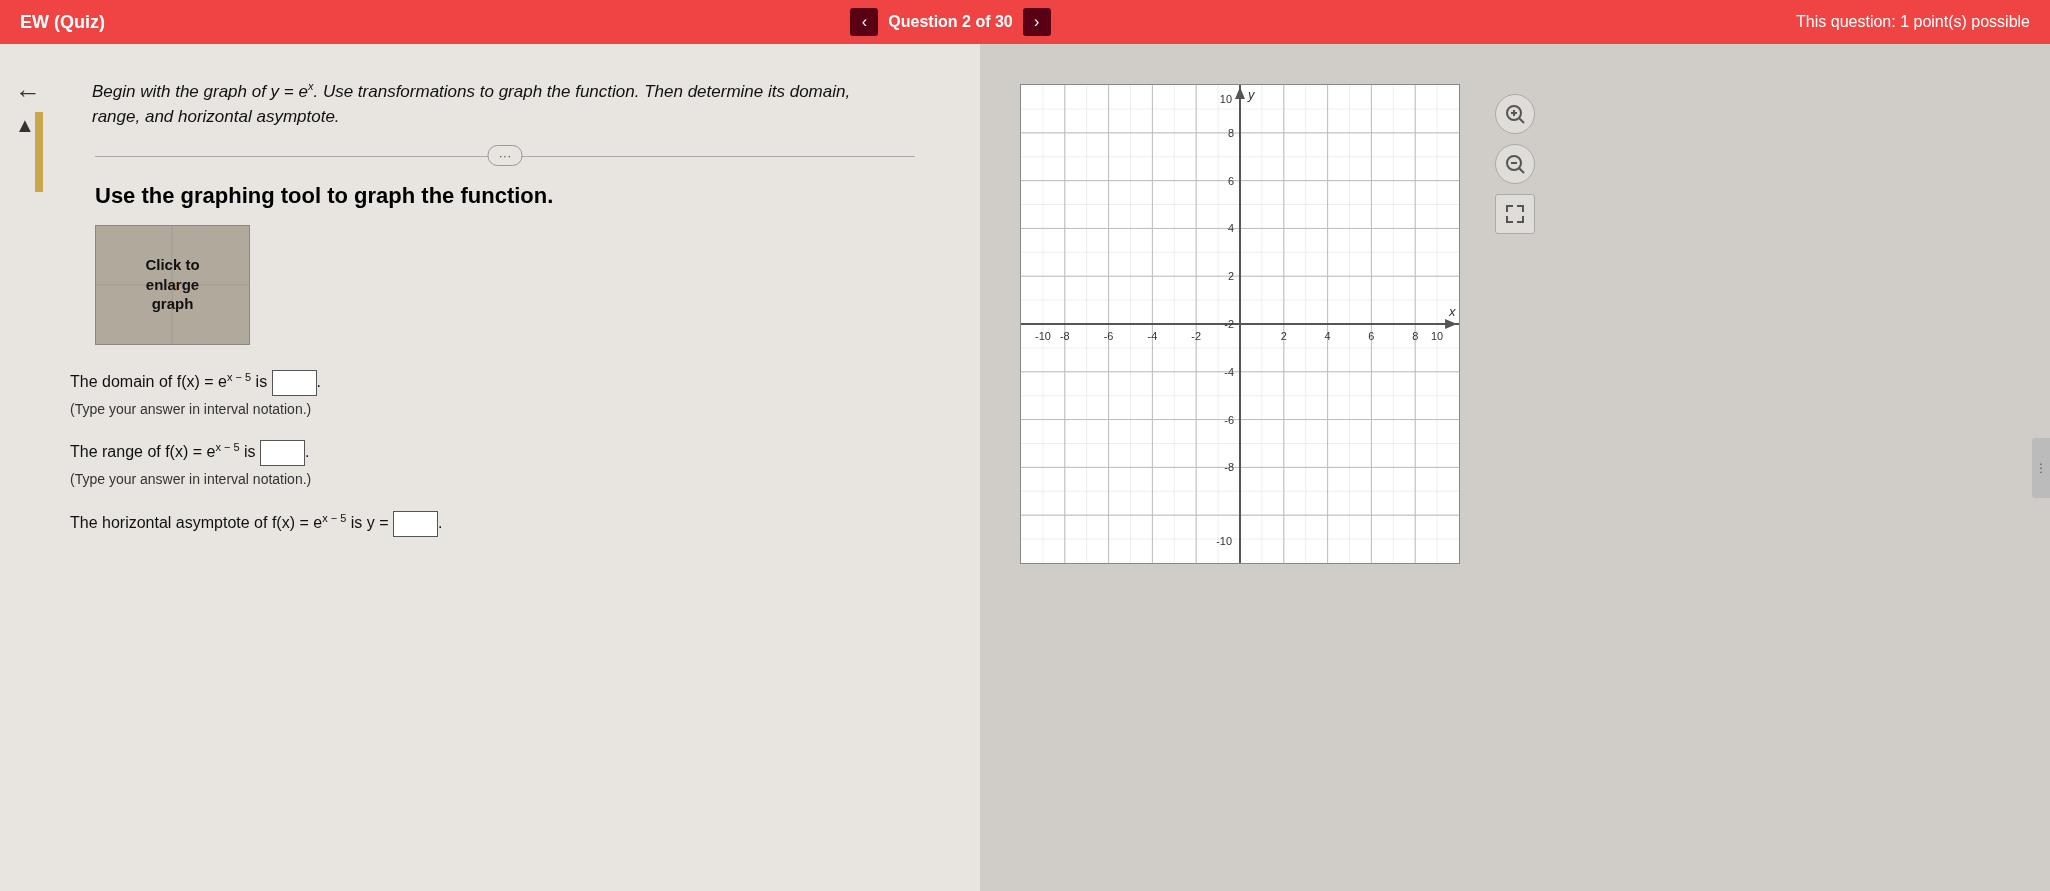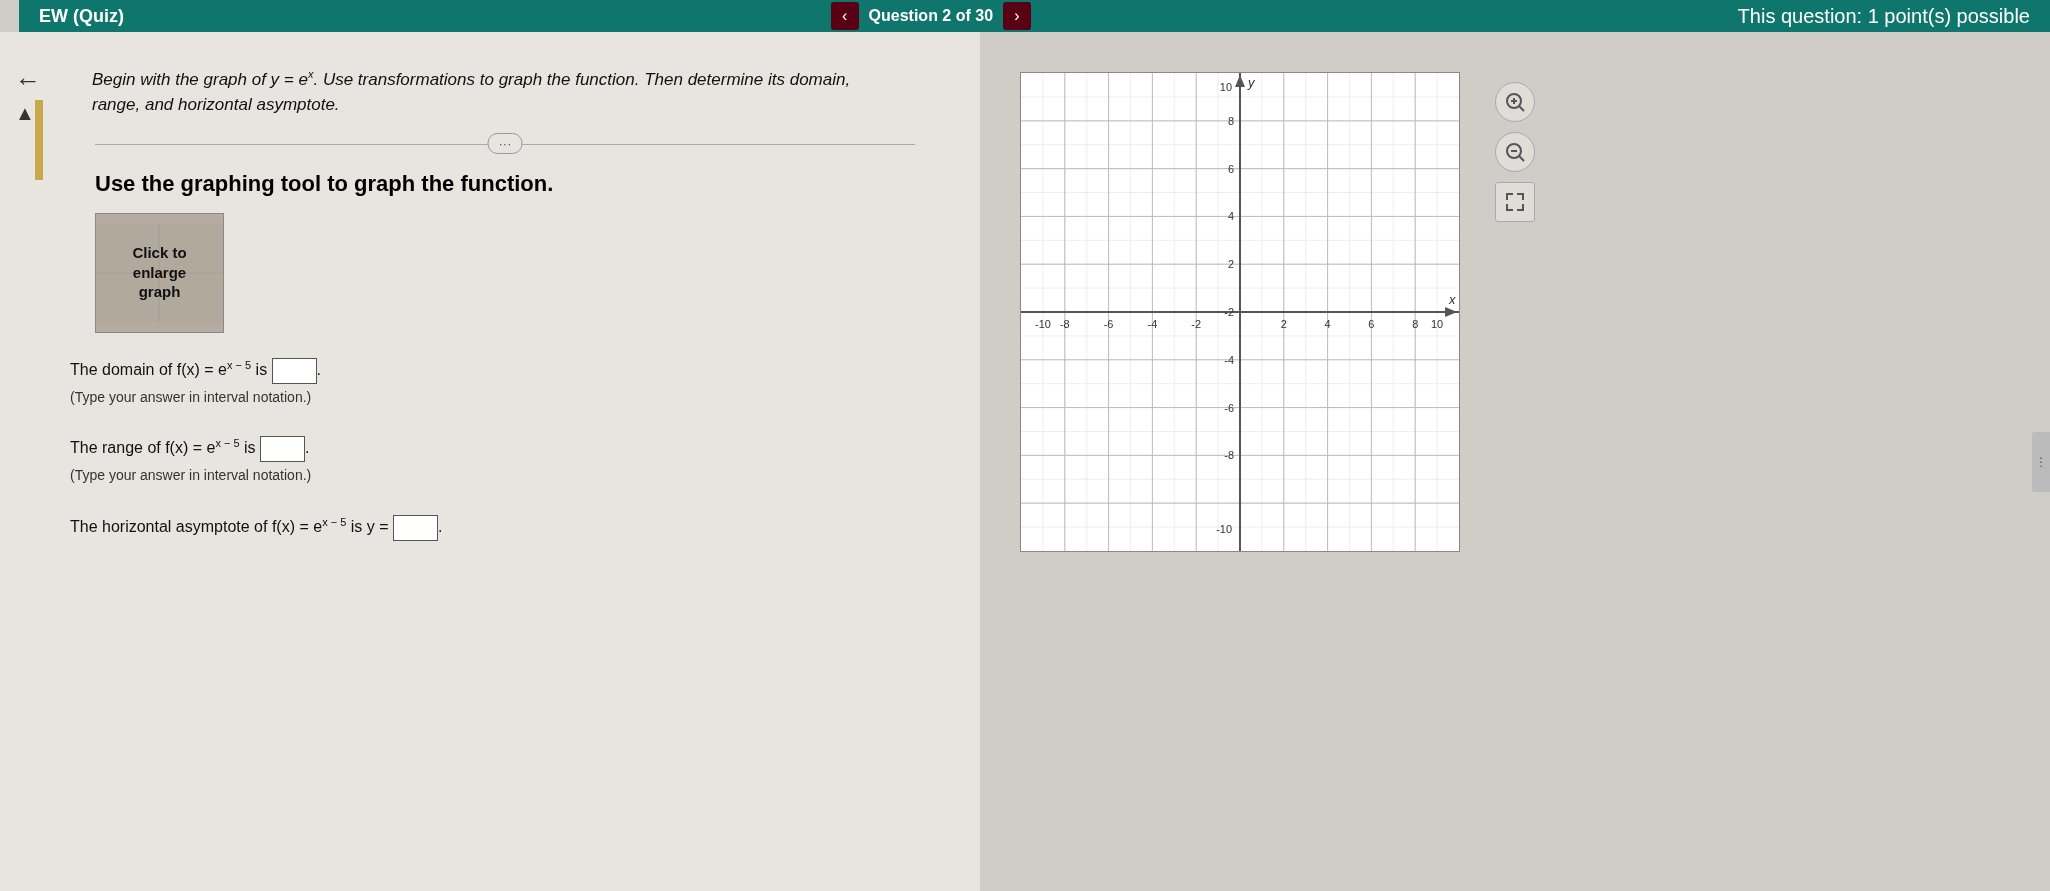--- a/index.html
+++ b/index.html
@@ -8,35 +8,34 @@
       background: #d0ccc8;
       width: 2050px;
       height: 891px;
       overflow: hidden;
       display: flex;
       flex-direction: column;
     }
 
     
     .top-bar {
-      background: #0f766e;
-      height: 32px;
+      background: #ef4444;
+      height: 44px;
       display: flex;
       align-items: center;
       justify-content: space-between;
       padding: 0 20px;
       color: white;
       font-size: 18px;
       font-weight: bold;
       flex-shrink: 0;
-      margin-left: 19px;
     }
     .top-bar-left { display: flex; align-items: center; gap: 8px; }
     .top-bar-center { display: flex; align-items: center; gap: 10px; font-size: 16px; }
-    .top-bar-right { font-size: 20px; font-weight: normal; }
+    .top-bar-right { font-size: 16px; font-weight: normal; }
     .nav-arrow {
       background: #5a0015;
       border: none;
       color: white;
       width: 28px;
       height: 28px;
       cursor: pointer;
       font-size: 16px;
       display: flex; align-items: center; justify-content: center;
       border-radius: 3px;
@@ -113,21 +112,21 @@
     }
 
     .graph-thumbnail-area {
       display: flex;
       align-items: center;
       gap: 16px;
       margin-left: 30px;
     }
 
     .graph-thumbnail {
-      width: 129px;
+      width: 155px;
       height: 120px;
       background: #b8b0a0;
       border: 1px solid #888;
       cursor: pointer;
       position: relative;
       display: flex;
       align-items: center;
       justify-content: center;
       overflow: hidden;
     }
@@ -155,21 +154,21 @@
     .mini-axes {
       position: absolute;
       width: 100%;
       height: 100%;
     }
 
     .answer-section {
       margin-left: 30px;
       display: flex;
       flex-direction: column;
-      gap: 26px;
+      gap: 18px;
       margin-top: 8px;
     }
 
     .answer-row {
       font-size: 16px;
       color: #111;
       line-height: 1.6;
     }
 
     .answer-box {

